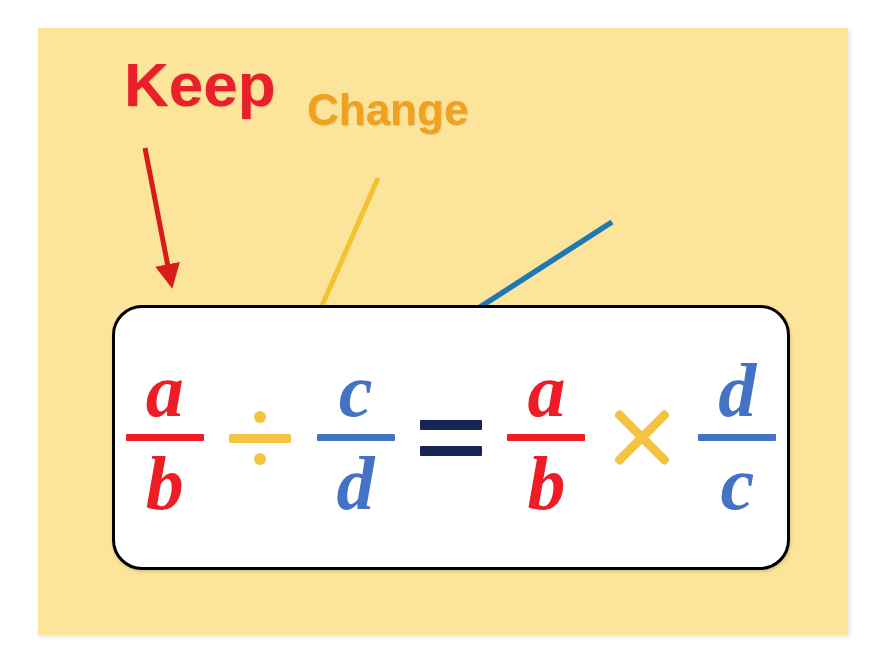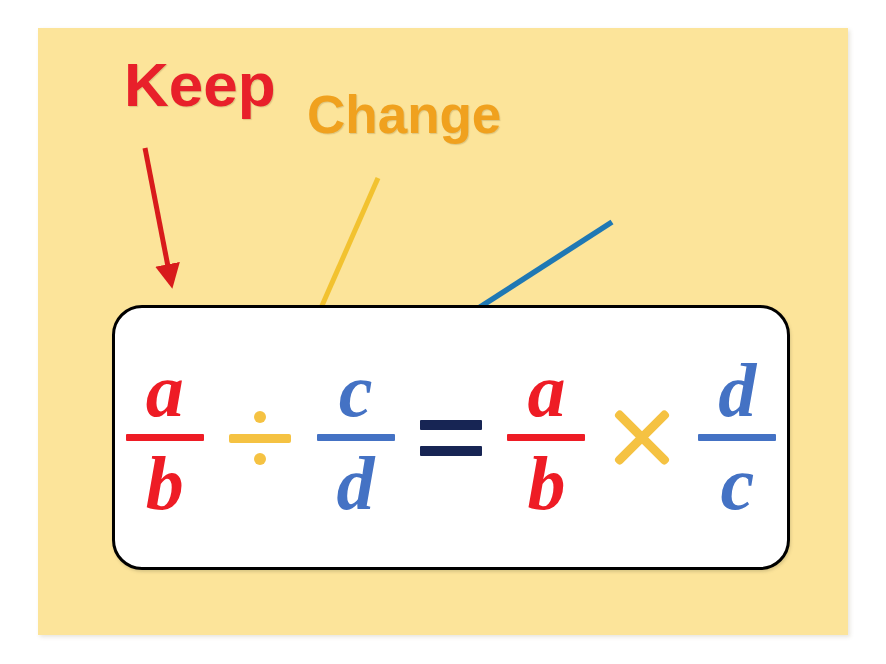--- a/index.html
+++ b/index.html
@@ -36,21 +36,21 @@
   
   .label {
     position: absolute;
     font-family: "Liberation Sans", sans-serif;
     font-weight: bold;
     line-height: 1;
     white-space: nowrap;
     text-shadow: 1px 1px 1px rgba(140,120,60,0.28);
   }
   #label-keep   { left: 88px;  top: 54px;  font-size: 62px; margin-left: 36px; }
-  #label-change { left: 307px; top: 88px;  font-size: 53px; }
+  #label-change { left: 307px; top: 88px;  font-size: 44px; }
   #label-flip   { left: 635px; top: 156px; font-size: 62px; }
 
   
   #arrow-layer {
     position: absolute;
     left: 0; top: 0;
     width: 886px;
     height: 664px;
     pointer-events: none;
   }

